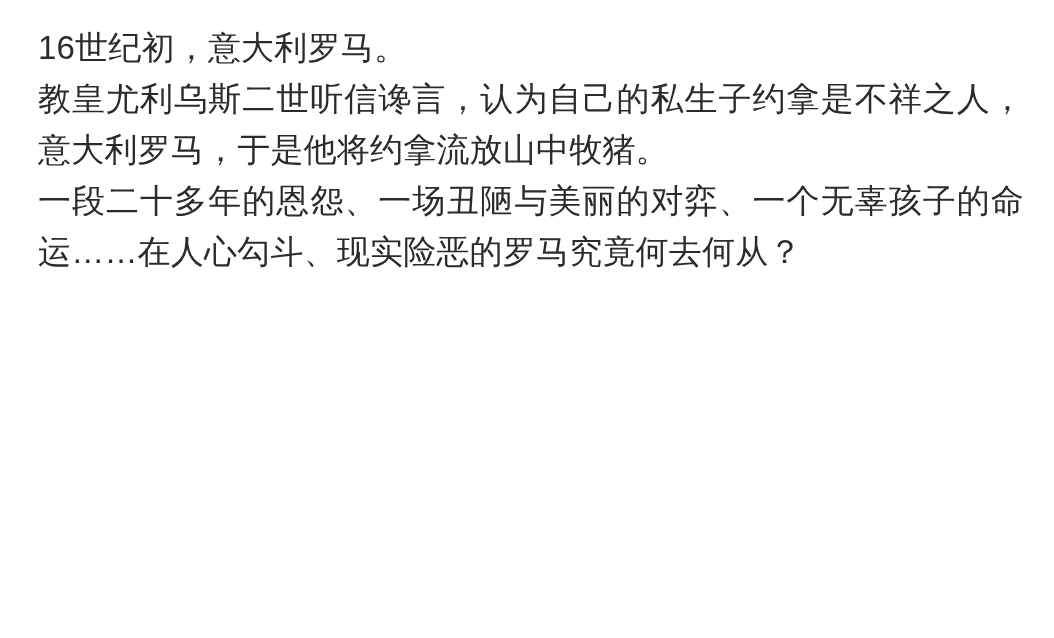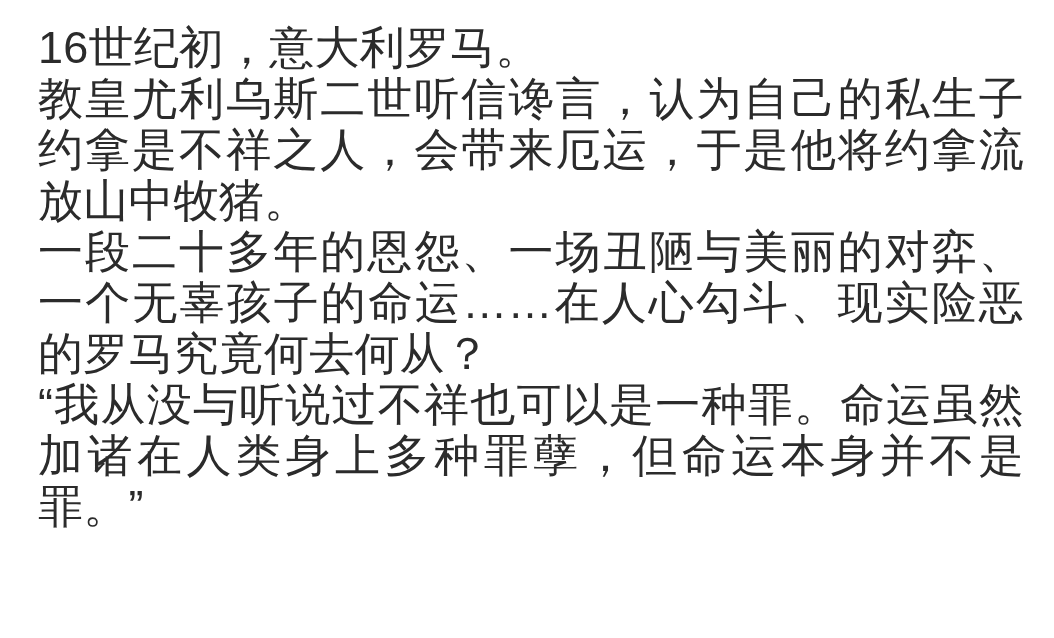--- a/index.html
+++ b/index.html
@@ -15,35 +15,34 @@
   }
   .page {
     box-sizing: border-box;
     width: 1054px;
     height: 638px;
     background: #ffffff;
     padding: 22px 30px 0 38px;
   }
   .synopsis {
     color: #2b2b2b;
-    font-size: 45px;
+    font-size: 33px;
     line-height: 51px;
     letter-spacing: 0.2px;
     text-align: justify;
     text-justify: inter-ideograph;
     word-break: break-all;
   }
   .para {
     margin: 0;
     padding: 0;
   }
 </style>
 </head>
 <body>
 
 <div class="page">
   <div class="synopsis">
     <p class="para">16世纪初，意大利罗马。</p>
-    <p class="para">教皇尤利乌斯二世听信谗言，认为自己的私生子约拿是不祥之人，会带来厄运，于是他将约拿流放山中牧猪。</p>
+    <p class="para">教皇尤利乌斯二世听信谗言，认为自己的私生子约拿是不祥之人，意大利罗马，于是他将约拿流放山中牧猪。</p>
     <p class="para">一段二十多年的恩怨、一场丑陋与美丽的对弈、一个无辜孩子的命运……在人心勾斗、现实险恶的罗马究竟何去何从？</p>
-    <p class="para">“我从没与听说过不祥也可以是一种罪。命运虽然加诸在人类身上多种罪孽，但命运本身并不是罪。”</p>
   </div>
 </div>
 
 </body></html>

